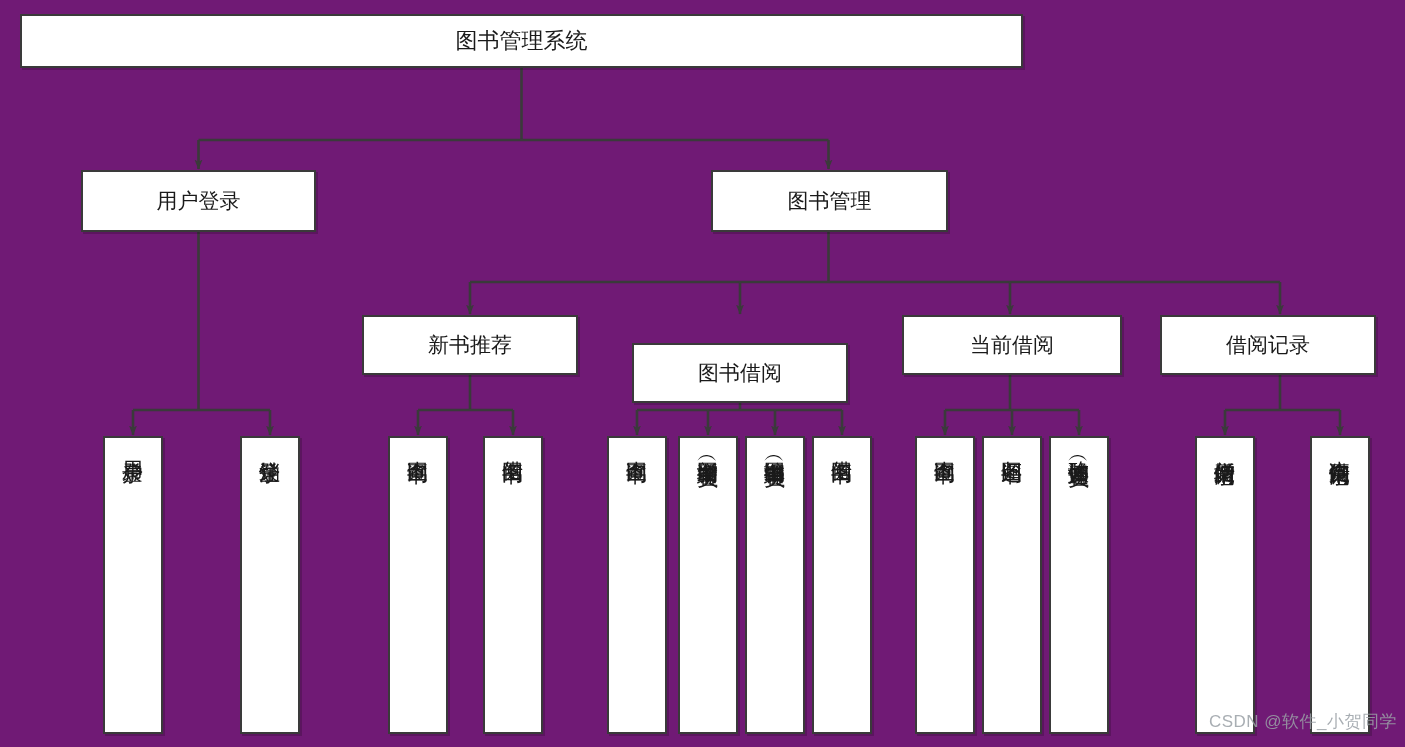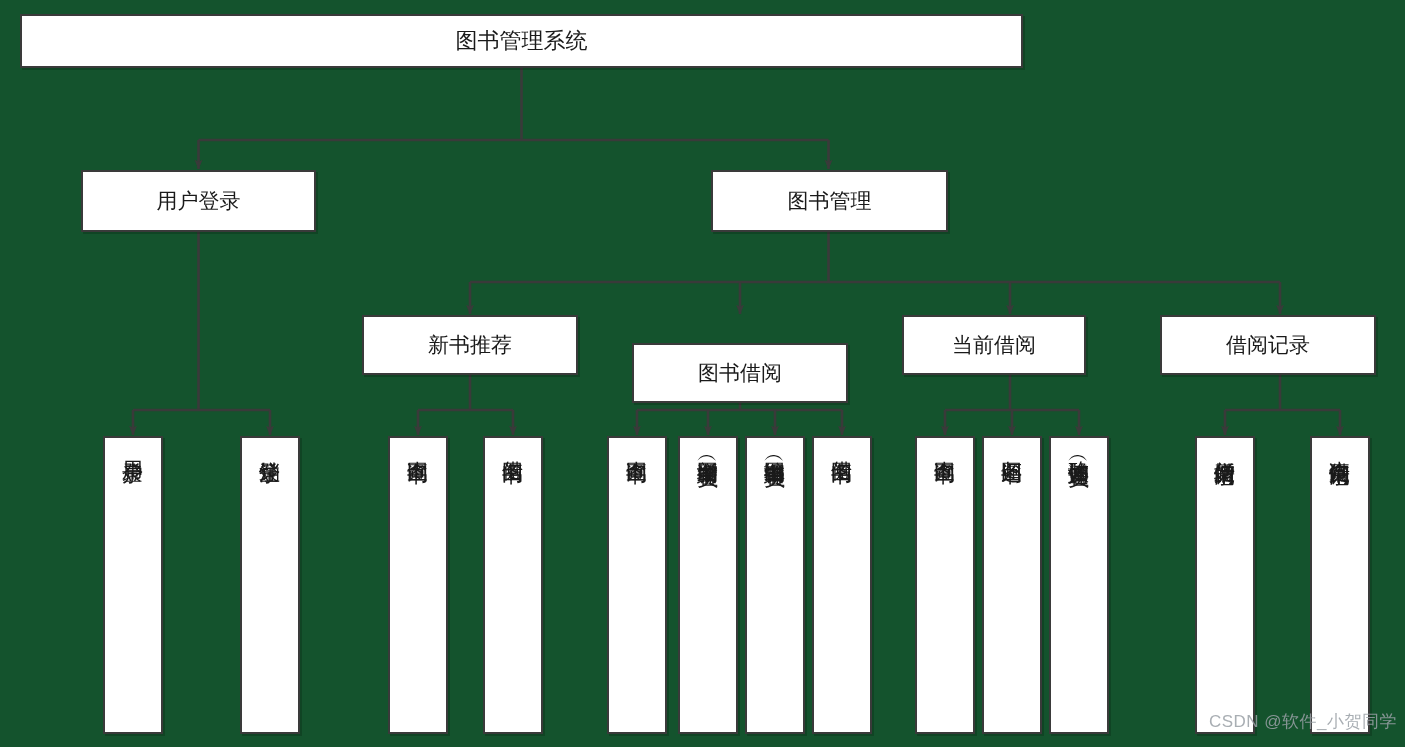--- a/index.html
+++ b/index.html
@@ -7,21 +7,21 @@
     padding: 0;
     background: #ffffff;
   }
   body {
     font-family: "Liberation Sans", "DejaVu Sans", sans-serif;
   }
   #canvas {
     position: relative;
     width: 1405px;
     height: 747px;
-    background: #14532d;
+    background: #701a75;
     overflow: hidden;
   }
   svg#edges {
     position: absolute;
     left: 0;
     top: 0;
     width: 1405px;
     height: 747px;
   }
   .node {
@@ -124,21 +124,21 @@
       </div>
       <div class="node horiz" style="left: 711px; top: 170px; width: 237px; height: 62px;">
         <span class="label">图书管理</span>
       </div>
       <div class="node horiz" style="left: 362px; top: 315px; width: 216px; height: 60px;">
         <span class="label">新书推荐</span>
       </div>
       <div class="node horiz" style="left: 632px; top: 315px; width: 216px; height: 60px; margin-top: 28px;">
         <span class="label">图书借阅</span>
       </div>
-      <div class="node horiz" style="left: 902px; top: 315px; width: 184px; height: 60px;">
+      <div class="node horiz" style="left: 902px; top: 315px; width: 220px; height: 60px;">
         <span class="label">当前借阅</span>
       </div>
       <div class="node horiz" style="left: 1160px; top: 315px; width: 216px; height: 60px;">
         <span class="label">借阅记录</span>
       </div>
       <div class="node vert" style="left: 103px; top: 436px; width: 60px; height: 298px;">
         <span class="label">用户登录</span>
       </div>
       <div class="node vert" style="left: 240px; top: 436px; width: 60px; height: 298px;">
         <span class="label">注销登录</span>

